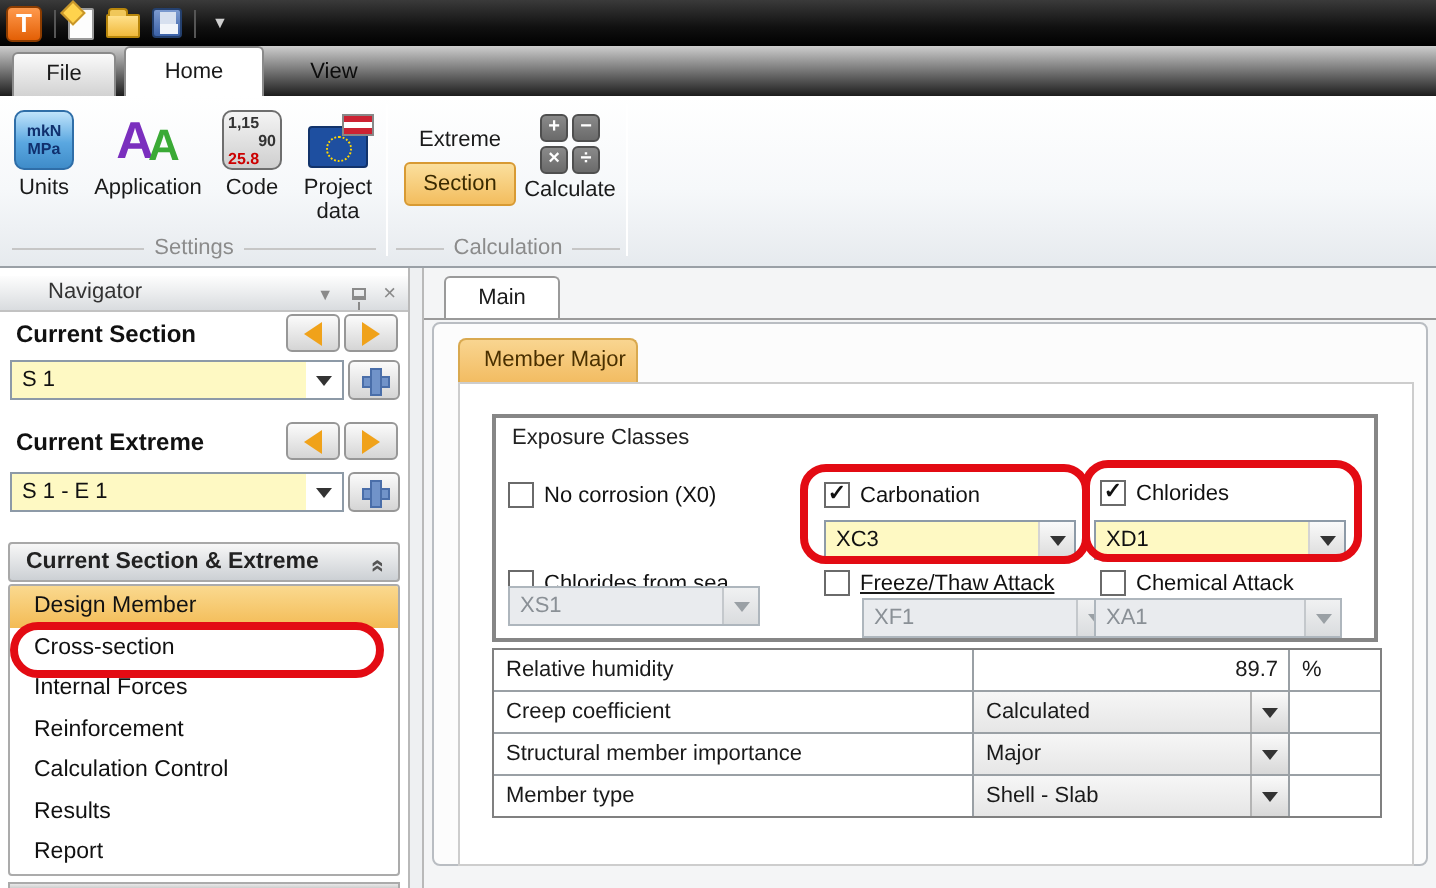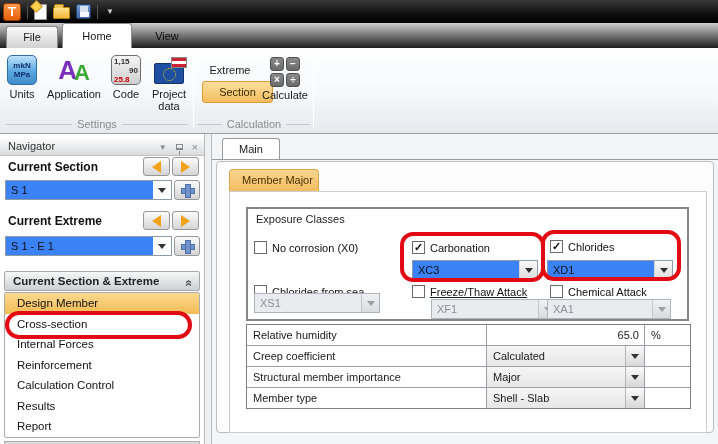--- a/index.html
+++ b/index.html
@@ -64,34 +64,34 @@
   .smallbtn { position:absolute; text-align:center; line-height:20px; cursor:default;}
   .btn-section { background:linear-gradient(#fbdf9d,#f3bd5e); border:1px solid #d89a33; border-radius:3px;
     line-height:20px; color:#3a2a00;}
   .calcgrid { display:grid; grid-template-columns:14px 14px; grid-template-rows:14px 14px; gap:2px;}
   .calcgrid span { background:linear-gradient(#8a8a8a,#6a6a6a); border:1px solid #4f4f4f; border-radius:3px;
     color:#fff; font-size:10px; font-weight:bold; line-height:12px; text-align:center;}
   
   .nav-panel { position:absolute; left:0; top:134px; width:204px; height:310px; background:#fff;}
   .nav-head { position:absolute; left:0; top:4px; width:204px; height:18px;
     background:linear-gradient(#fdfdfd,#d9dcdf); border-bottom:1px solid #c2c2c2;
-    line-height:17px; padding-left:8px; color:#333;}
+    line-height:17px; padding-left:24px; color:#333;}
   .nav-head-icons { position:absolute; right:6px; top:0; height:18px; display:flex; gap:9px; align-items:center; color:#8a8a8a;}
   .nh-caret { font-size:8px; }
   .nh-pin { width:7px; height:6px; border:1px solid #8a8a8a; border-bottom:2px solid #8a8a8a; position:relative; display:inline-block;}
   .nh-pin::after { content:""; position:absolute; left:2px; top:6px; width:1px; height:4px; background:#8a8a8a;}
   .nh-close { font-size:11px; line-height:11px;}
   .nav-label { position:absolute; left:8px; font-weight:bold; font-size:12px; color:#111;}
   .arrbtn { position:absolute; width:27px; height:19px; background:linear-gradient(#fbfbfb,#d5d5d5);
     border:1px solid #979797; border-radius:3px; display:flex; align-items:center; justify-content:center; cursor:pointer;}
   .tri-left { width:0; height:0; border-top:6px solid transparent; border-bottom:6px solid transparent;
     border-right:9px solid #f0a21a;}
   .tri-right { width:0; height:0; border-top:6px solid transparent; border-bottom:6px solid transparent;
     border-left:9px solid #f0a21a;}
-  .combo { position:absolute; background:#3b82f6; border:1px solid #8d9aa7; display:flex; align-items:center; height:20px;}
+  .combo { position:absolute; background:#fef9c3; border:1px solid #8d9aa7; display:flex; align-items:center; height:20px;}
   .combo .ctext { flex:1; padding-left:5px; color:#111; white-space:nowrap; overflow:hidden;}
   .combo .cbtn { width:18px; height:100%; display:flex; align-items:center; justify-content:center;
     border-left:1px solid #d4d4d4; background:linear-gradient(#fafafa,#dcdcdc);}
   .combo .tri-dn { width:0; height:0; border-left:4px solid transparent; border-right:4px solid transparent;
     border-top:5px solid #333;}
   .combo.flat .cbtn { background:#fff; border-left:none;}
   .combo.disabled { background:#e9ebee; border-color:#aeb6bd;}
   .combo.disabled .ctext { color:#8a9096;}
   .combo.disabled .cbtn { background:linear-gradient(#f0f1f2,#dadcde); border-left:1px solid #c4c8cc;}
   .combo.disabled .tri-dn { border-top-color:#9aa0a5;}
@@ -201,21 +201,21 @@
       </div>
     </div>
     <div class="blabel" style="width:44px;">Project data</div>
   </div>
   <div class="grp-label" style="left:6px; width:182px;">
     <span>Settings</span>
   </div>
   <div class="vsep" style="left:193px;"></div>
 
   <div class="smallbtn" style="left:202px; top:12px; width:56px; height:20px;">Extreme</div>
-  <div class="smallbtn btn-section" style="left:202px; top:33px; width:71px; height:22px;">Section</div>
+  <div class="smallbtn btn-section" style="left:202px; top:33px; width:56px; height:22px;">Section</div>
   <div class="bigbtn" style="left:260px; width:50px; top:7px; height:70px;">
     <div class="iconbox" style="height:34px;">
       <div class="calcgrid">
         <span>+</span>
           <span>−</span>
         <span>×</span>
           <span>÷</span>
       </div>
     </div>
     <div class="blabel">Calculate</div>
@@ -366,21 +366,21 @@
         <div class="combo disabled" style="left:299px; top:90px; width:124px;">
           <span class="ctext">XA1</span>
           <span class="cbtn">
               <span class="tri-dn"></span>
             </span>
         </div>
       </div>
 
       <div class="prop-table">
         <div class="pt-cell">Relative humidity</div>
-        <div class="pt-cell pt-num">65.0</div>
+        <div class="pt-cell pt-num">89.7</div>
         <div class="pt-cell">%</div>
 
         <div class="pt-cell">Creep coefficient</div>
         <div class="pt-cell pt-combo">
           <span class="ctext">Calculated</span>
           <span class="cbtn">
               <span class="tri-dn"></span>
             </span>
         </div>
         <div class="pt-cell"></div>

